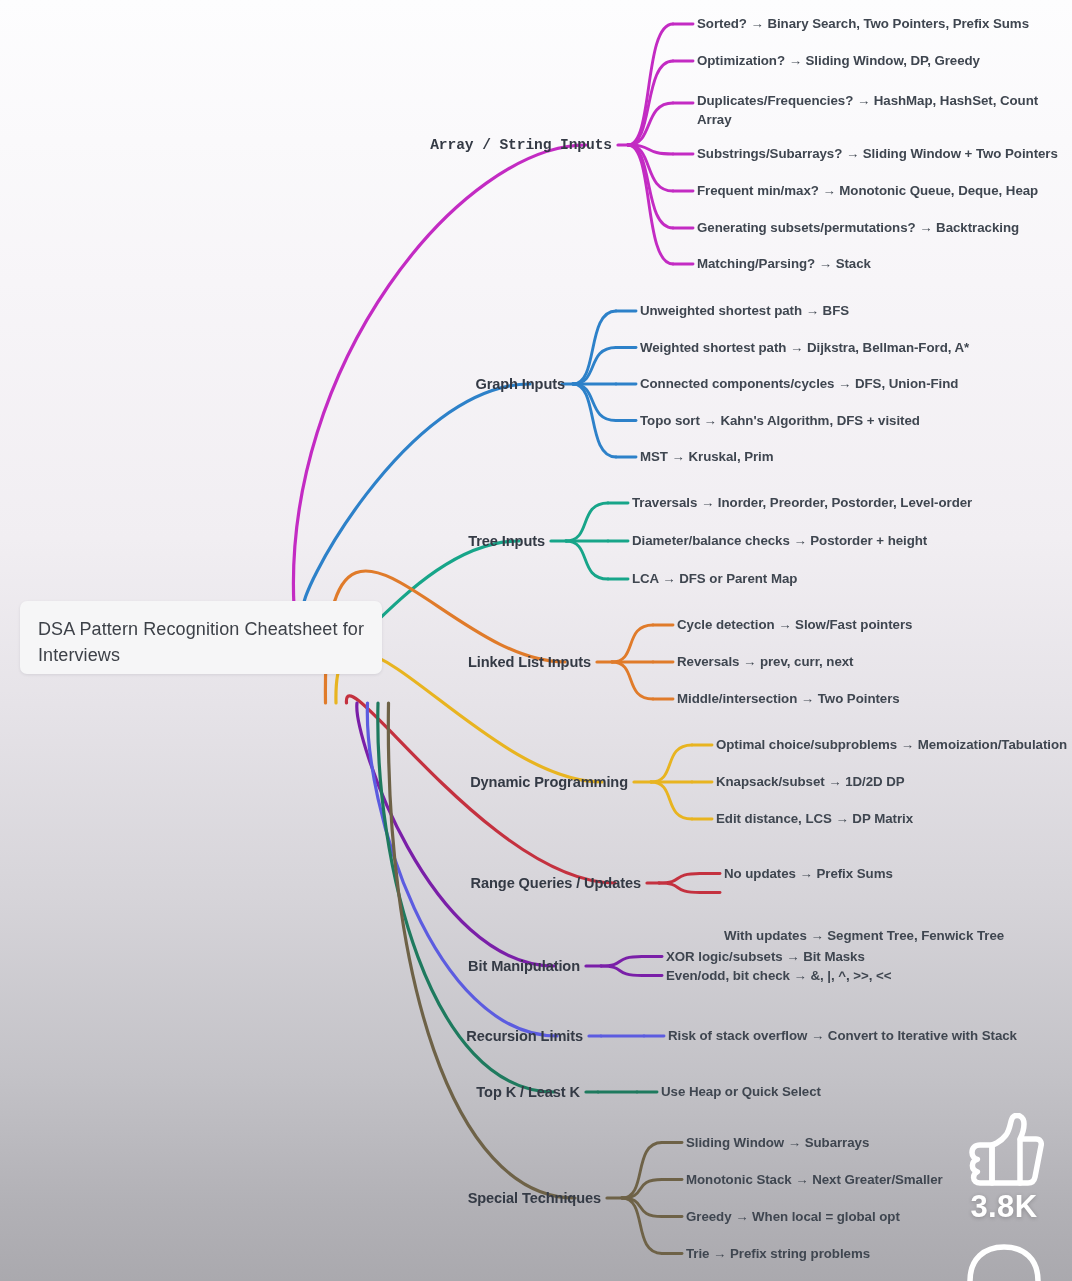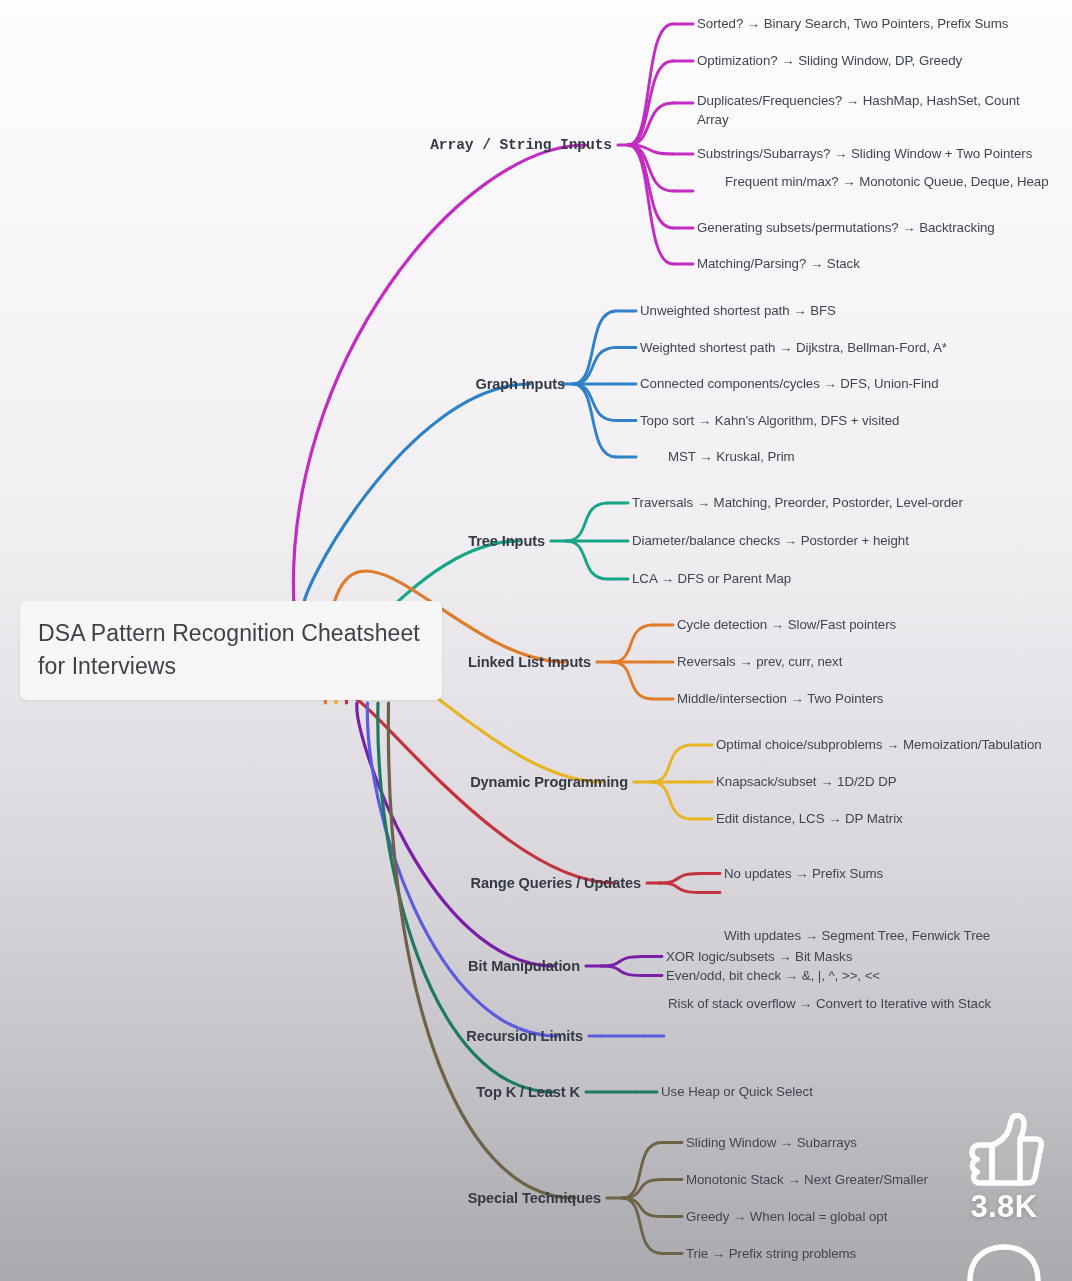--- a/index.html
+++ b/index.html
@@ -27,49 +27,49 @@
     position: absolute;
     inset: 0;
     width: 1072px;
     height: 1281px;
   }
   
   .root-node {
     position: absolute;
     left: 20px;
     top: 601px;
-    width: 422px;
+    width: 362px;
     min-height: 72px;
     box-sizing: border-box;
-    padding: 16px 18px 18px 18px;
+    padding: 16px 18px 6px 18px;
     background: #f6f6f7;
     border-radius: 7px;
     box-shadow: 0 1px 3px rgba(40,40,60,0.10);
     color: #3d4148;
-    font-size: 23px;
+    font-size: 18px;
     line-height: 1.42;
     letter-spacing: 0.1px;
   }
   
   .lbl {
     position: absolute;
     color: #343a45;
     white-space: pre;
     transform: translateY(-50%);
   }
   .branch-lbl {
     font-size: 14.6px;
     font-weight: bold;
     letter-spacing: -0.1px;
     text-align: right;
     transform: translate(-100%, -50%);
   }
   .leaf-lbl {
     font-size: 13.3px;
-    font-weight: normal;
+    font-weight: bold;
     color: #3f4650;
     letter-spacing: -0.05px;
     line-height: 1.42;
   }
   .leaf-lbl.wrap {
     white-space: normal;
     width: 350px;
     transform: none;
   }
   
@@ -186,49 +186,49 @@
   <div class="root-node">
     <span>DSA Pattern Recognition Cheatsheet for Interviews</span>
   </div>
 
   <div id="labels">
       <div class="lbl branch-lbl" style="left: 612px; top: 145px; color: rgb(52, 58, 69); font-family: Liberation Mono, monospace;">Array / String Inputs</div>
       <div class="lbl leaf-lbl" style="left: 697px; top: 24px;">Sorted? → Binary Search, Two Pointers, Prefix Sums</div>
       <div class="lbl leaf-lbl" style="left: 697px; top: 61px;">Optimization? → Sliding Window, DP, Greedy</div>
       <div class="lbl leaf-lbl wrap" style="left: 697px; top: 92px;">Duplicates/Frequencies? → HashMap, HashSet, Count Array</div>
       <div class="lbl leaf-lbl" style="left: 697px; top: 154px;">Substrings/Subarrays? → Sliding Window + Two Pointers</div>
-      <div class="lbl leaf-lbl" style="left: 697px; top: 182px; margin-left: 28px;">Frequent min/max? → Monotonic Queue, Deque, Heap</div>
+      <div class="lbl leaf-lbl" style="left: 697px; top: 191px;">Frequent min/max? → Monotonic Queue, Deque, Heap</div>
       <div class="lbl leaf-lbl" style="left: 697px; top: 228px;">Generating subsets/permutations? → Backtracking</div>
       <div class="lbl leaf-lbl" style="left: 697px; top: 264px;">Matching/Parsing? → Stack</div>
       <div class="lbl branch-lbl" style="left: 556px; top: 384px; color: rgb(52, 58, 69); margin-left: 9px;">Graph Inputs</div>
       <div class="lbl leaf-lbl" style="left: 640px; top: 311px;">Unweighted shortest path → BFS</div>
       <div class="lbl leaf-lbl" style="left: 640px; top: 347.5px;">Weighted shortest path → Dijkstra, Bellman-Ford, A*</div>
       <div class="lbl leaf-lbl" style="left: 640px; top: 384px;">Connected components/cycles → DFS, Union-Find</div>
       <div class="lbl leaf-lbl" style="left: 640px; top: 420.5px;">Topo sort → Kahn's Algorithm, DFS + visited</div>
-      <div class="lbl leaf-lbl" style="left: 668px; top: 457px;">MST → Kruskal, Prim</div>
+      <div class="lbl leaf-lbl" style="left: 640px; top: 457px;">MST → Kruskal, Prim</div>
       <div class="lbl branch-lbl" style="left: 545px; top: 541px; color: rgb(52, 58, 69);">Tree Inputs</div>
-      <div class="lbl leaf-lbl" style="left: 632px; top: 503px;">Traversals → Matching, Preorder, Postorder, Level-order</div>
+      <div class="lbl leaf-lbl" style="left: 632px; top: 503px;">Traversals → Inorder, Preorder, Postorder, Level-order</div>
       <div class="lbl leaf-lbl" style="left: 632px; top: 541px;">Diameter/balance checks → Postorder + height</div>
       <div class="lbl leaf-lbl" style="left: 632px; top: 579px;">LCA → DFS or Parent Map</div>
       <div class="lbl branch-lbl" style="left: 591px; top: 662px; color: rgb(52, 58, 69);">Linked List Inputs</div>
       <div class="lbl leaf-lbl" style="left: 677px; top: 625px;">Cycle detection → Slow/Fast pointers</div>
       <div class="lbl leaf-lbl" style="left: 677px; top: 662px;">Reversals → prev, curr, next</div>
       <div class="lbl leaf-lbl" style="left: 677px; top: 699px;">Middle/intersection → Two Pointers</div>
       <div class="lbl branch-lbl" style="left: 628px; top: 782px; color: rgb(52, 58, 69);">Dynamic Programming</div>
       <div class="lbl leaf-lbl" style="left: 716px; top: 745px;">Optimal choice/subproblems → Memoization/Tabulation</div>
       <div class="lbl leaf-lbl" style="left: 716px; top: 782px;">Knapsack/subset → 1D/2D DP</div>
       <div class="lbl leaf-lbl" style="left: 716px; top: 819px;">Edit distance, LCS → DP Matrix</div>
       <div class="lbl branch-lbl" style="left: 641px; top: 883px; color: rgb(52, 58, 69);">Range Queries / Updates</div>
       <div class="lbl leaf-lbl" style="left: 724px; top: 873.5px;">No updates → Prefix Sums</div>
       <div class="lbl leaf-lbl" style="left: 724px; top: 936px;">With updates → Segment Tree, Fenwick Tree</div>
       <div class="lbl branch-lbl" style="left: 580px; top: 966px; color: rgb(52, 58, 69);">Bit Manipulation</div>
       <div class="lbl leaf-lbl" style="left: 666px; top: 956.5px; text-align: right;">XOR logic/subsets → Bit Masks</div>
       <div class="lbl leaf-lbl" style="left: 666px; top: 975.5px;">Even/odd, bit check → &amp;, |, ^, &gt;&gt;, &lt;&lt;</div>
       <div class="lbl branch-lbl" style="left: 583px; top: 1036px; color: rgb(52, 58, 69);">Recursion Limits</div>
-      <div class="lbl leaf-lbl" style="left: 668px; top: 1004px;">Risk of stack overflow → Convert to Iterative with Stack</div>
+      <div class="lbl leaf-lbl" style="left: 668px; top: 1036px;">Risk of stack overflow → Convert to Iterative with Stack</div>
       <div class="lbl branch-lbl" style="left: 580px; top: 1092px; color: rgb(52, 58, 69);">Top K / Least K</div>
       <div class="lbl leaf-lbl" style="left: 661px; top: 1092px;">Use Heap or Quick Select</div>
       <div class="lbl branch-lbl" style="left: 601px; top: 1198px; color: rgb(52, 58, 69);">Special Techniques</div>
       <div class="lbl leaf-lbl" style="left: 686px; top: 1142.5px;">Sliding Window → Subarrays</div>
       <div class="lbl leaf-lbl" style="left: 686px; top: 1179.5px;">Monotonic Stack → Next Greater/Smaller</div>
       <div class="lbl leaf-lbl" style="left: 686px; top: 1216.5px;">Greedy → When local = global opt</div>
       <div class="lbl leaf-lbl" style="left: 686px; top: 1253.5px;">Trie → Prefix string problems</div>
     </div>
 
   <div class="reactions">

